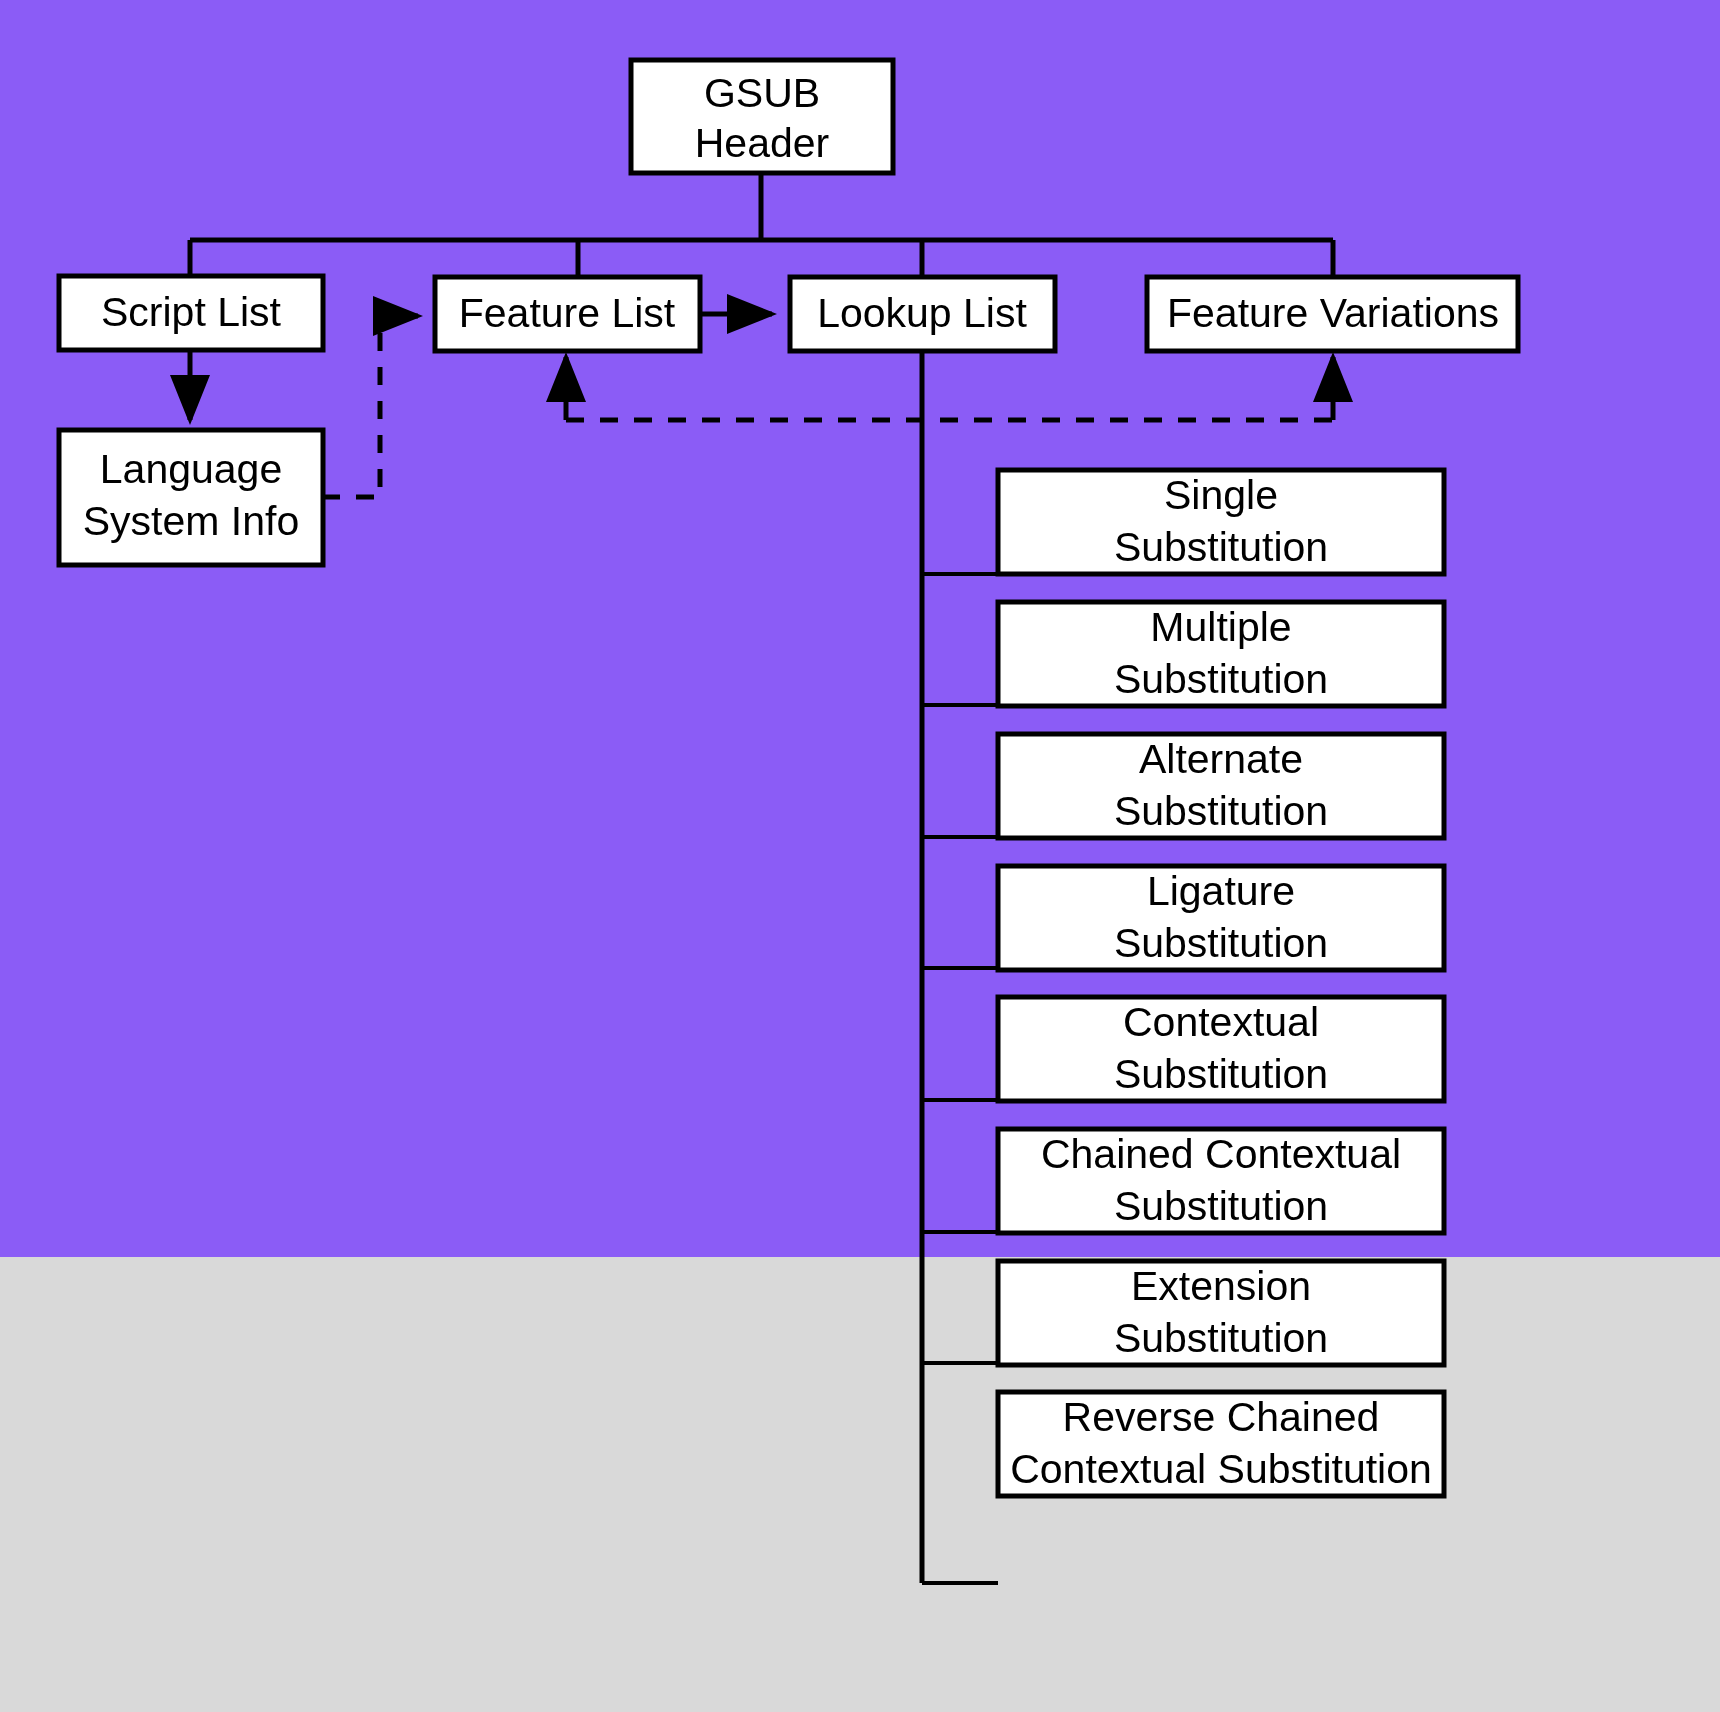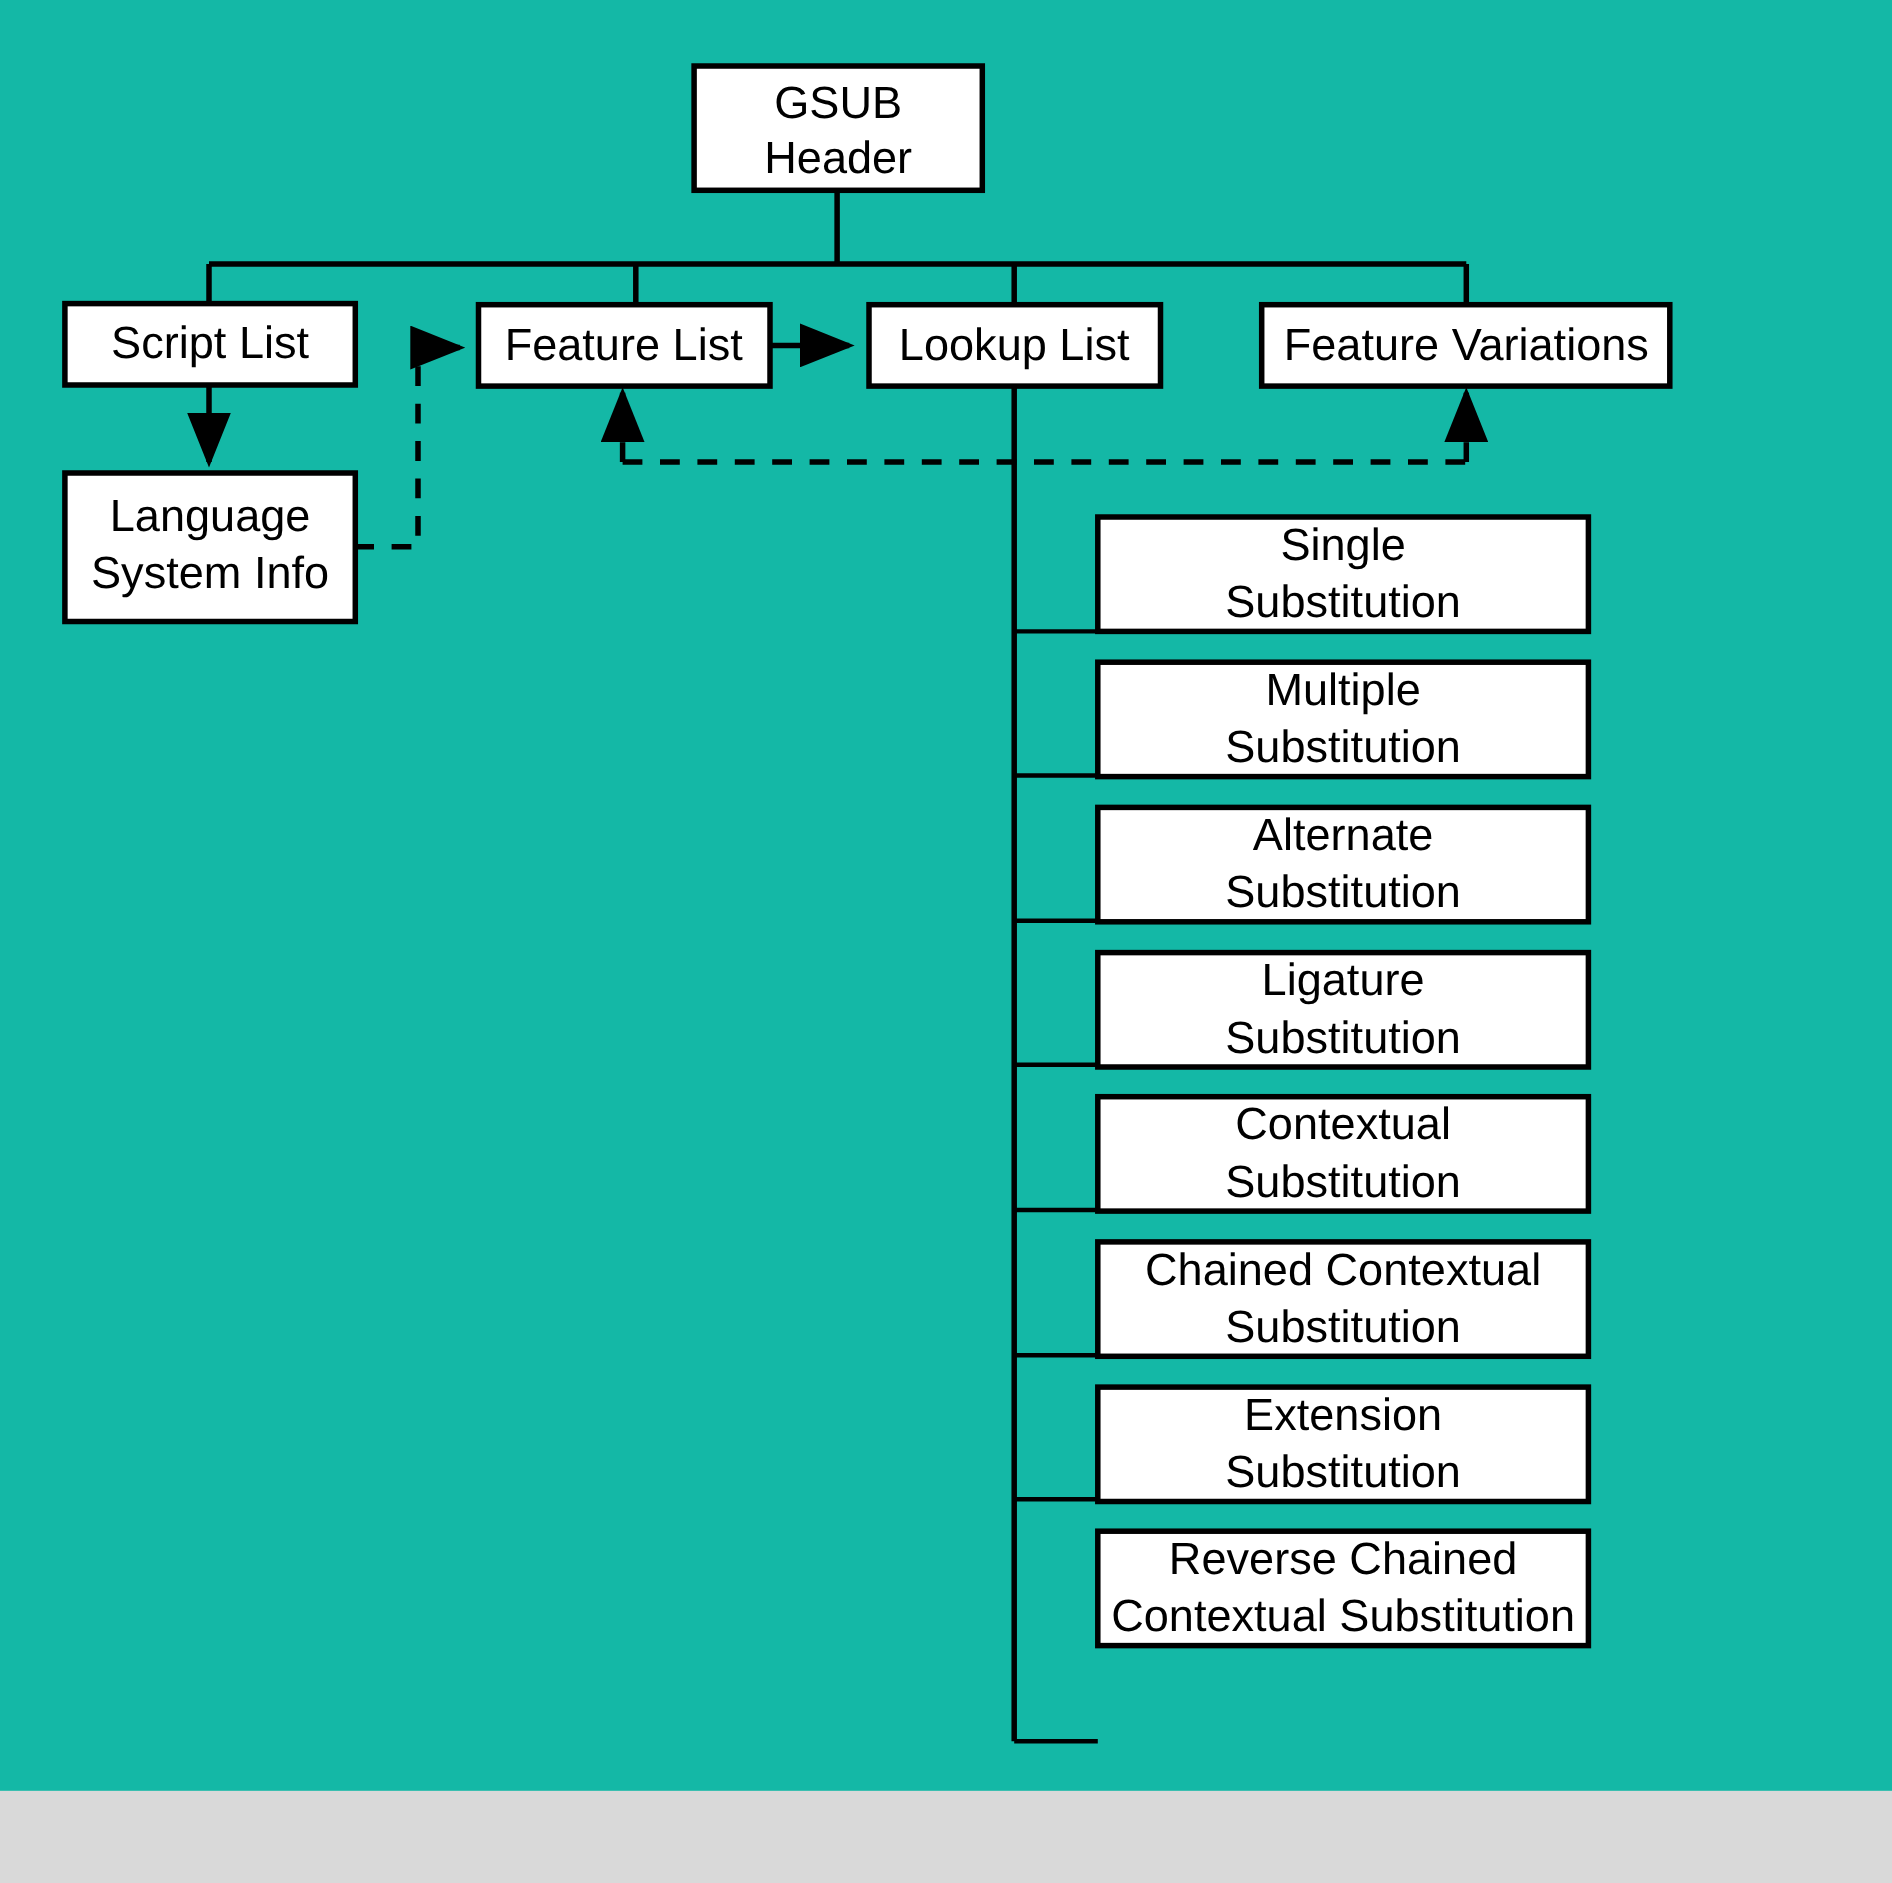--- a/index.html
+++ b/index.html
@@ -9,22 +9,22 @@
   }
   body {
     width: 1720px;
     height: 1712px;
     overflow: hidden;
     font-family: "Liberation Sans", sans-serif;
   }
   #diagram-root {
     position: relative;
     width: 1720px;
-    height: 1628px;
-    background: #14b8a6;
+    height: 1257px;
+    background: #8b5cf6;
   }
   svg.diagram-canvas {
     position: absolute;
     left: 0;
     top: 0;
     width: 1720px;
     height: 1712px;
     display: block;
   }
   .node-box {

